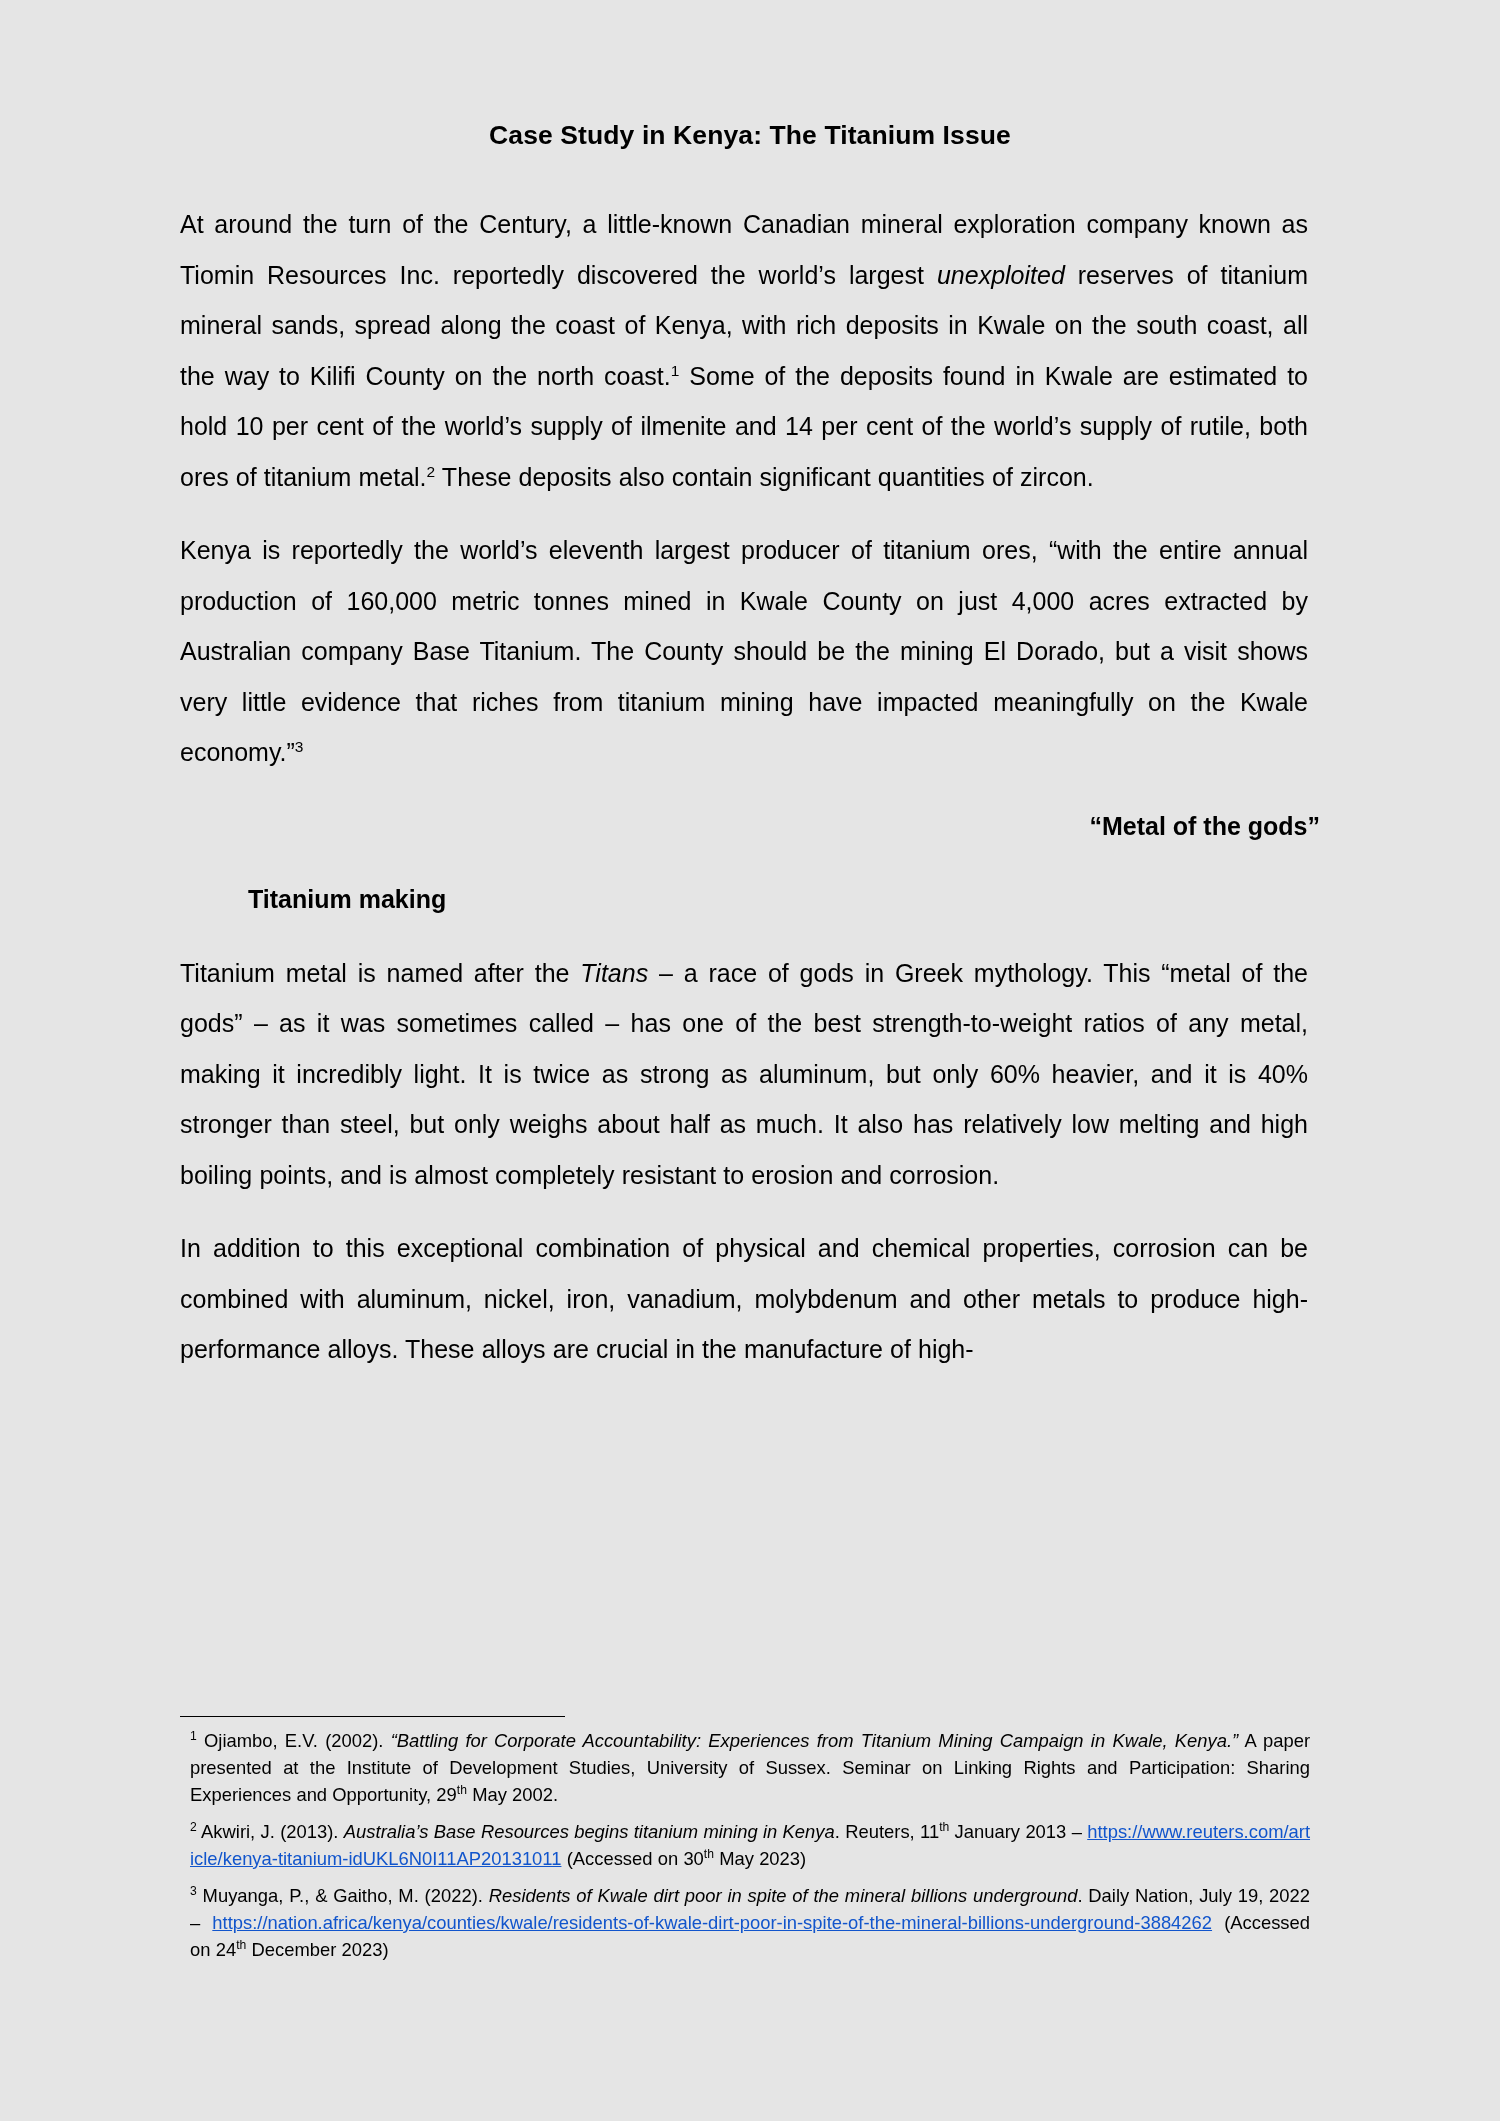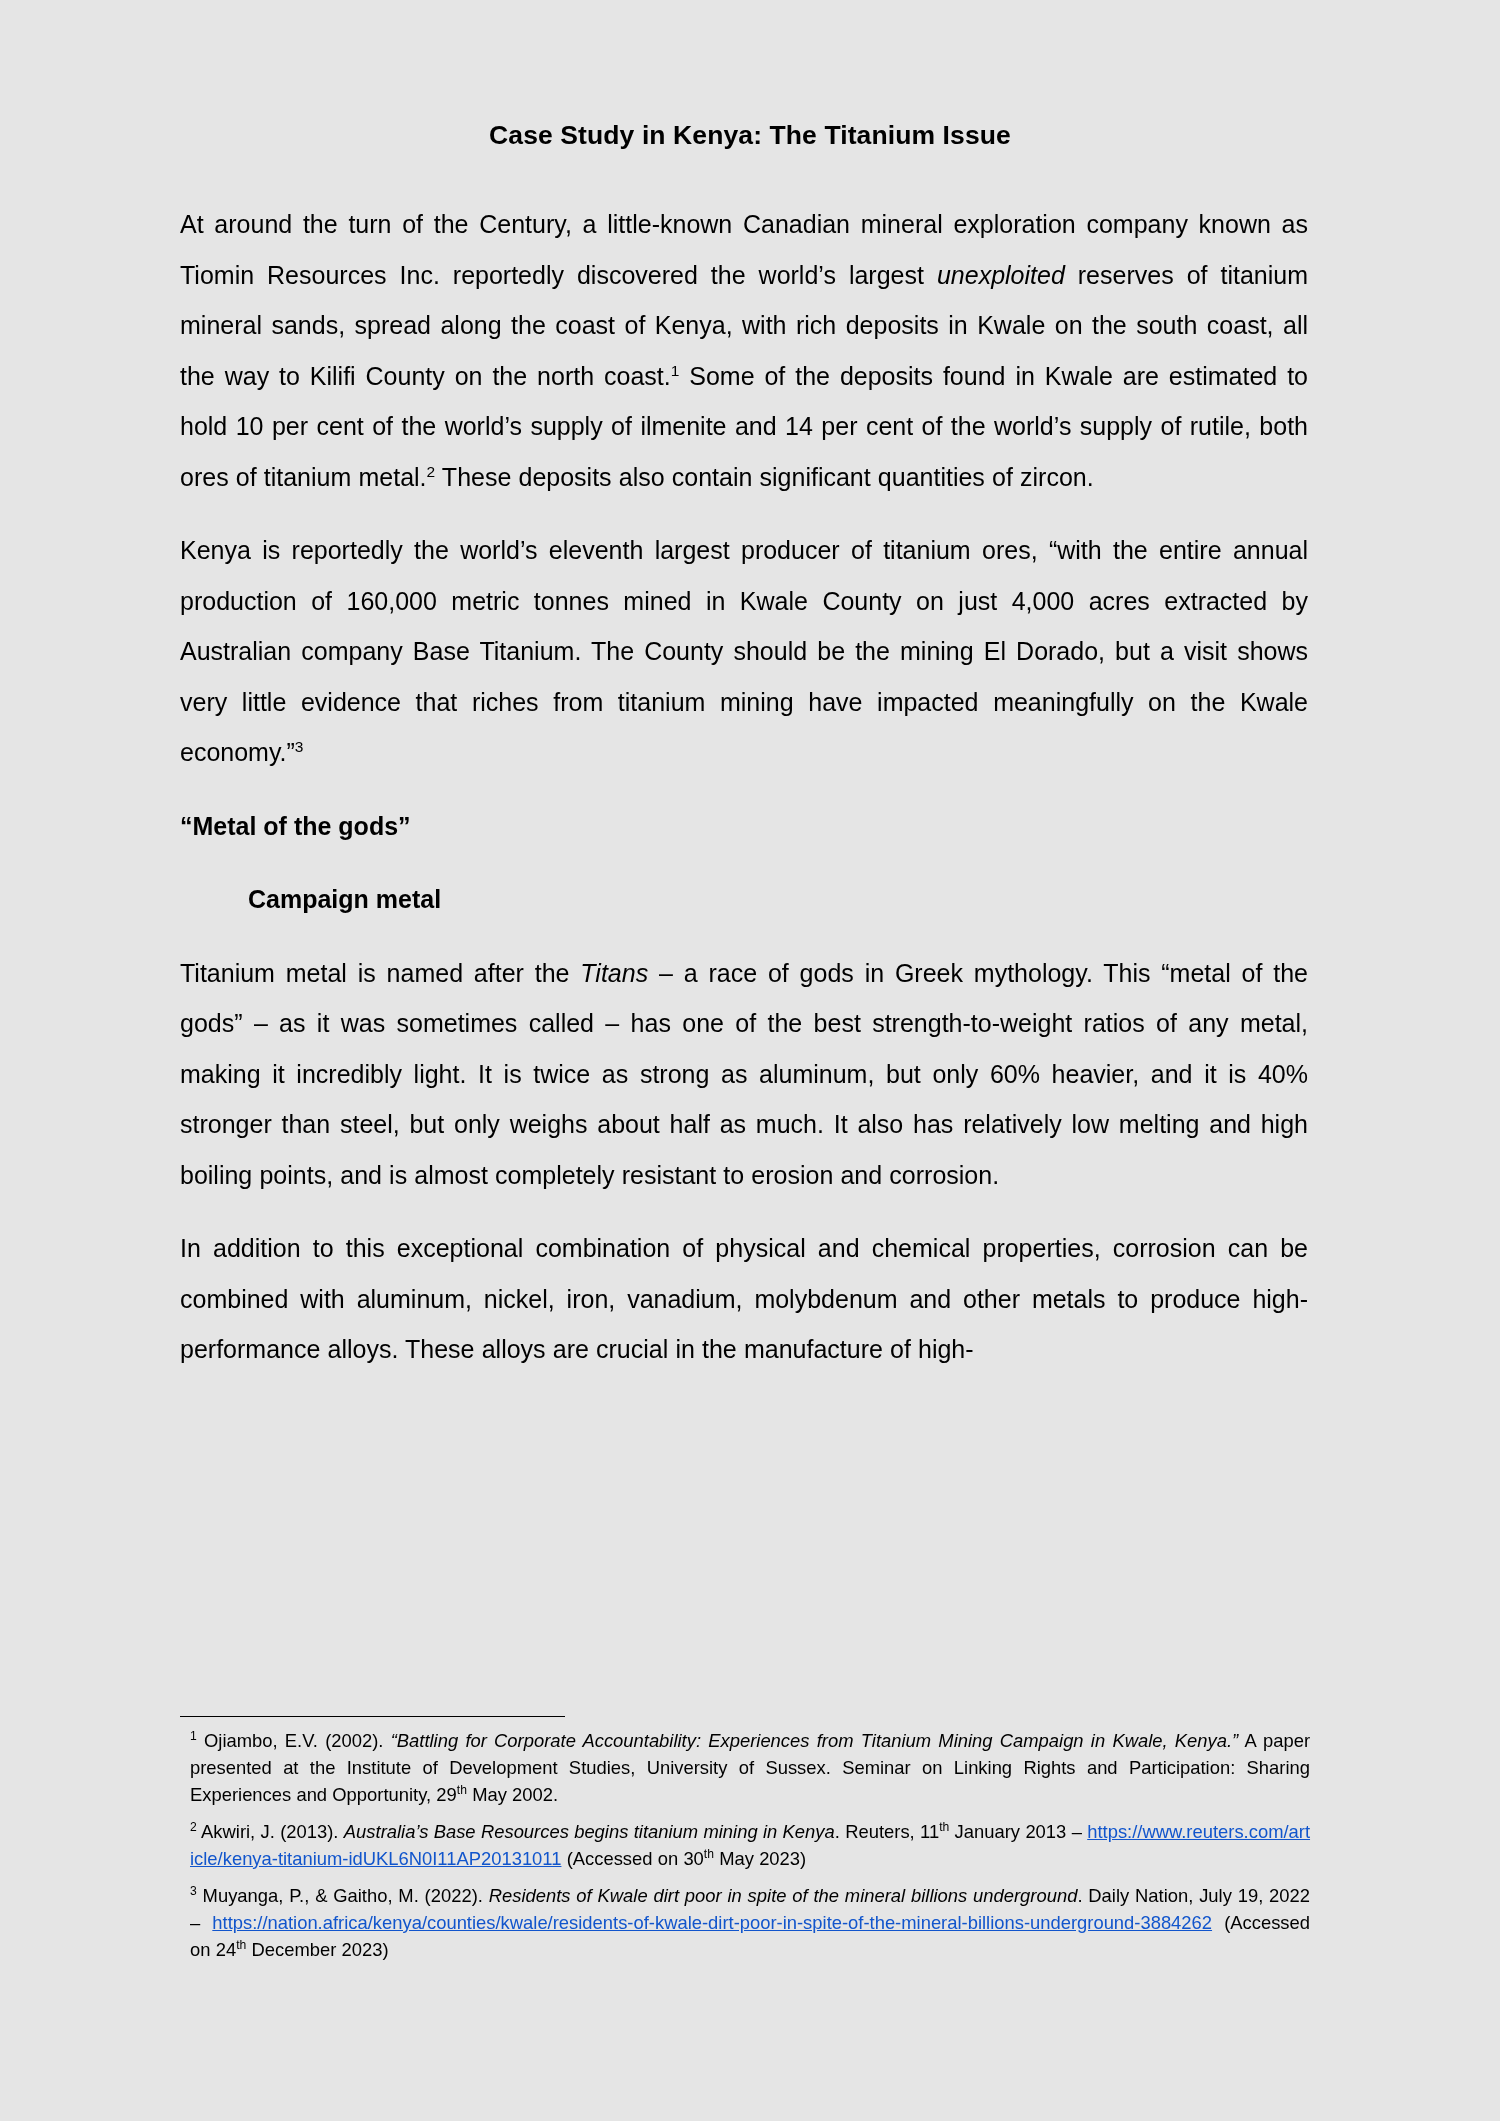--- a/index.html
+++ b/index.html
@@ -36,20 +36,21 @@
     word-spacing: 0.2px;
   }
   p.body-par.last-free {
     text-align: justify;
   }
   .heading-2 {
     font-size: 25px;
     font-weight: bold;
     line-height: 2.02;
     margin: 0 0 23px 0;
+    text-align: right;
   }
   .heading-3 {
     font-size: 25px;
     font-weight: bold;
     line-height: 2.02;
     margin: 0 0 23px 0;
     padding-left: 68px;
   }
   .ital { font-style: italic; }
   sup {
@@ -92,21 +93,21 @@
 <div class="page">
 
   <h1 class="doc-title">Case Study in Kenya: The Titanium Issue</h1>
 
   <p class="body-par"><span>At around the turn of the Century, a little-known Canadian mineral exploration company known as Tiomin Resources Inc. reportedly discovered the world’s largest </span><span class="ital">unexploited</span><span> reserves of titanium mineral sands, spread along the coast of Kenya, with rich deposits in Kwale on the south coast, all the way to Kilifi County on the north coast.</span><sup>1</sup><span> Some of the deposits found in Kwale are estimated to hold 10 per cent of the world’s supply of ilmenite and 14 per cent of the world’s supply of rutile, both ores of titanium metal.</span><sup>2</sup><span> These deposits also contain significant quantities of zircon.</span></p>
 
   <p class="body-par"><span>Kenya is reportedly the world’s eleventh largest producer of titanium ores, “with the entire annual production of 160,000 metric tonnes mined in Kwale County on just 4,000 acres extracted by Australian company Base Titanium. The County should be the mining El Dorado, but a visit shows very little evidence that riches from titanium mining have impacted meaningfully on the Kwale economy.”</span><sup>3</sup></p>
 
   <div class="heading-2">“Metal of the gods”</div>
 
-  <div class="heading-3">Campaign metal</div>
+  <div class="heading-3">Titanium making</div>
 
   <p class="body-par"><span>Titanium metal is named after the </span><span class="ital">Titans</span><span> – a race of gods in Greek mythology. This “metal of the gods” – as it was sometimes called – has one of the best strength-to-weight ratios of any metal, making it incredibly light. It is twice as strong as aluminum, but only 60% heavier, and it is 40% stronger than steel, but only weighs about half as much. It also has relatively low melting and high boiling points, and is almost completely resistant to erosion and corrosion.</span></p>
 
   <p class="body-par last-free">In addition to this exceptional combination of physical and chemical properties, corrosion can be combined with aluminum, nickel, iron, vanadium, molybdenum and other metals to produce high-performance alloys. These alloys are crucial in the manufacture of high-</p>
 
   <div class="footnote-area">
     <div class="fn-rule"></div>
 
     <p class="fn"><sup>1</sup><span> Ojiambo, E.V. (2002). </span><span class="ital">“Battling for Corporate Accountability: Experiences from Titanium Mining Campaign in Kwale, Kenya.”</span><span> A paper presented at the Institute of Development Studies, University of Sussex. Seminar on Linking Rights and Participation: Sharing Experiences and Opportunity, 29</span><sup>th</sup><span> May 2002.</span></p>
 

